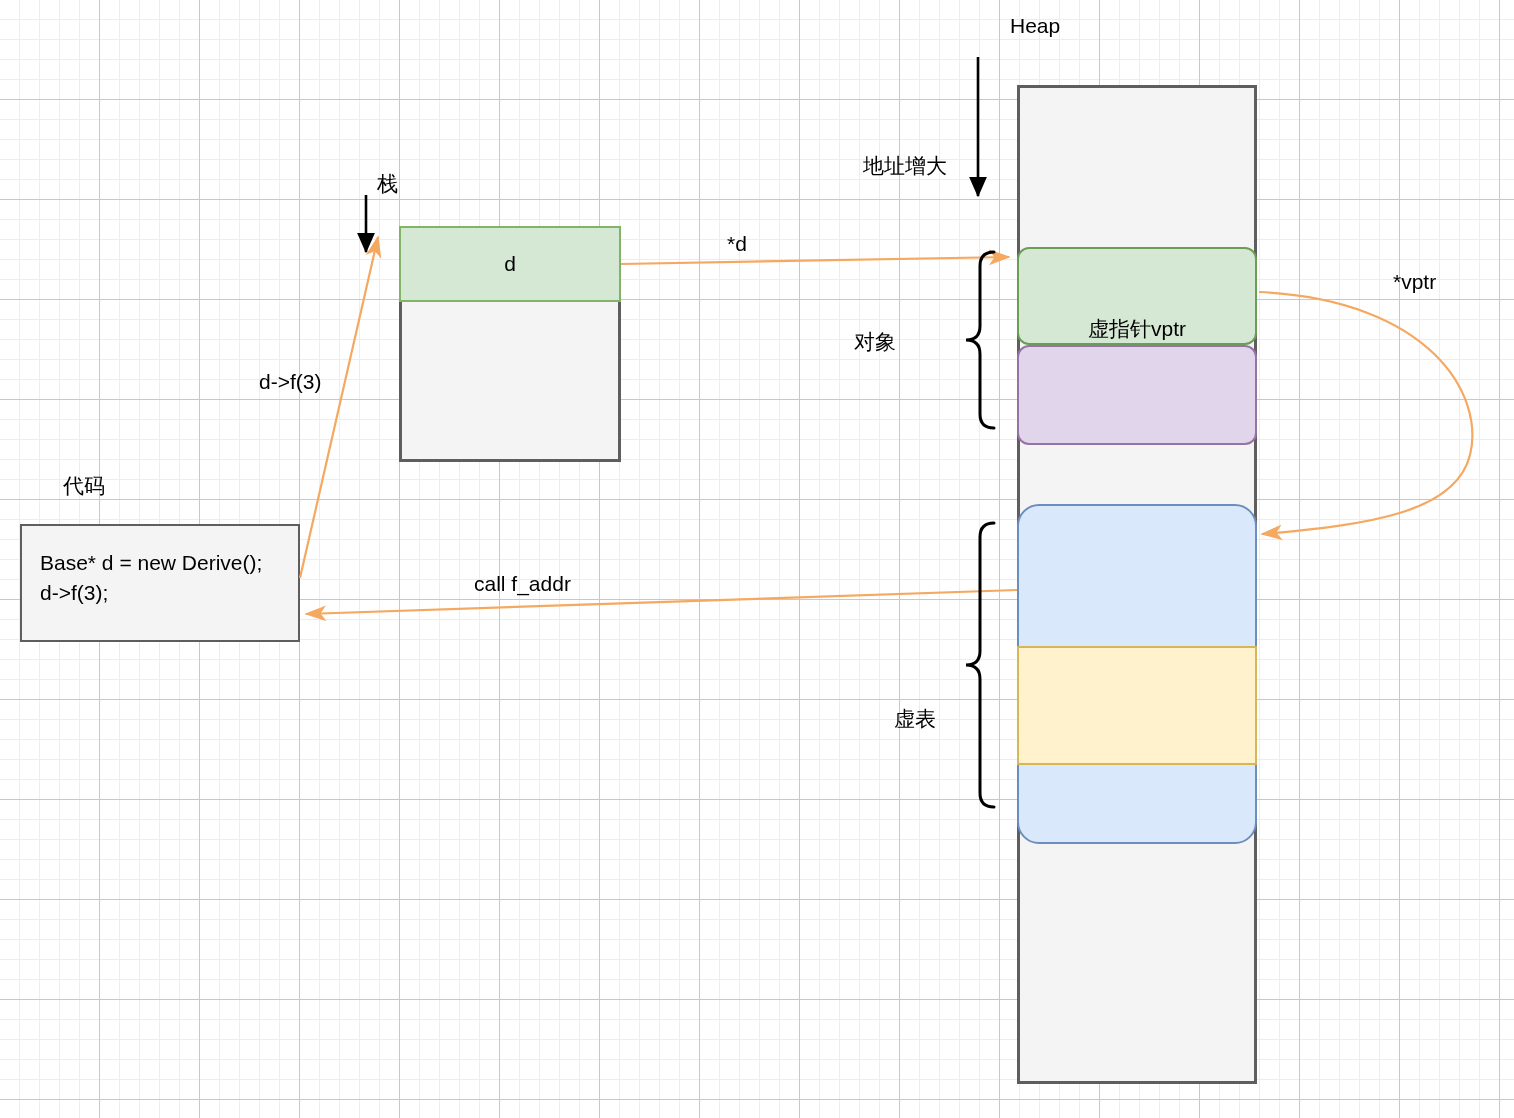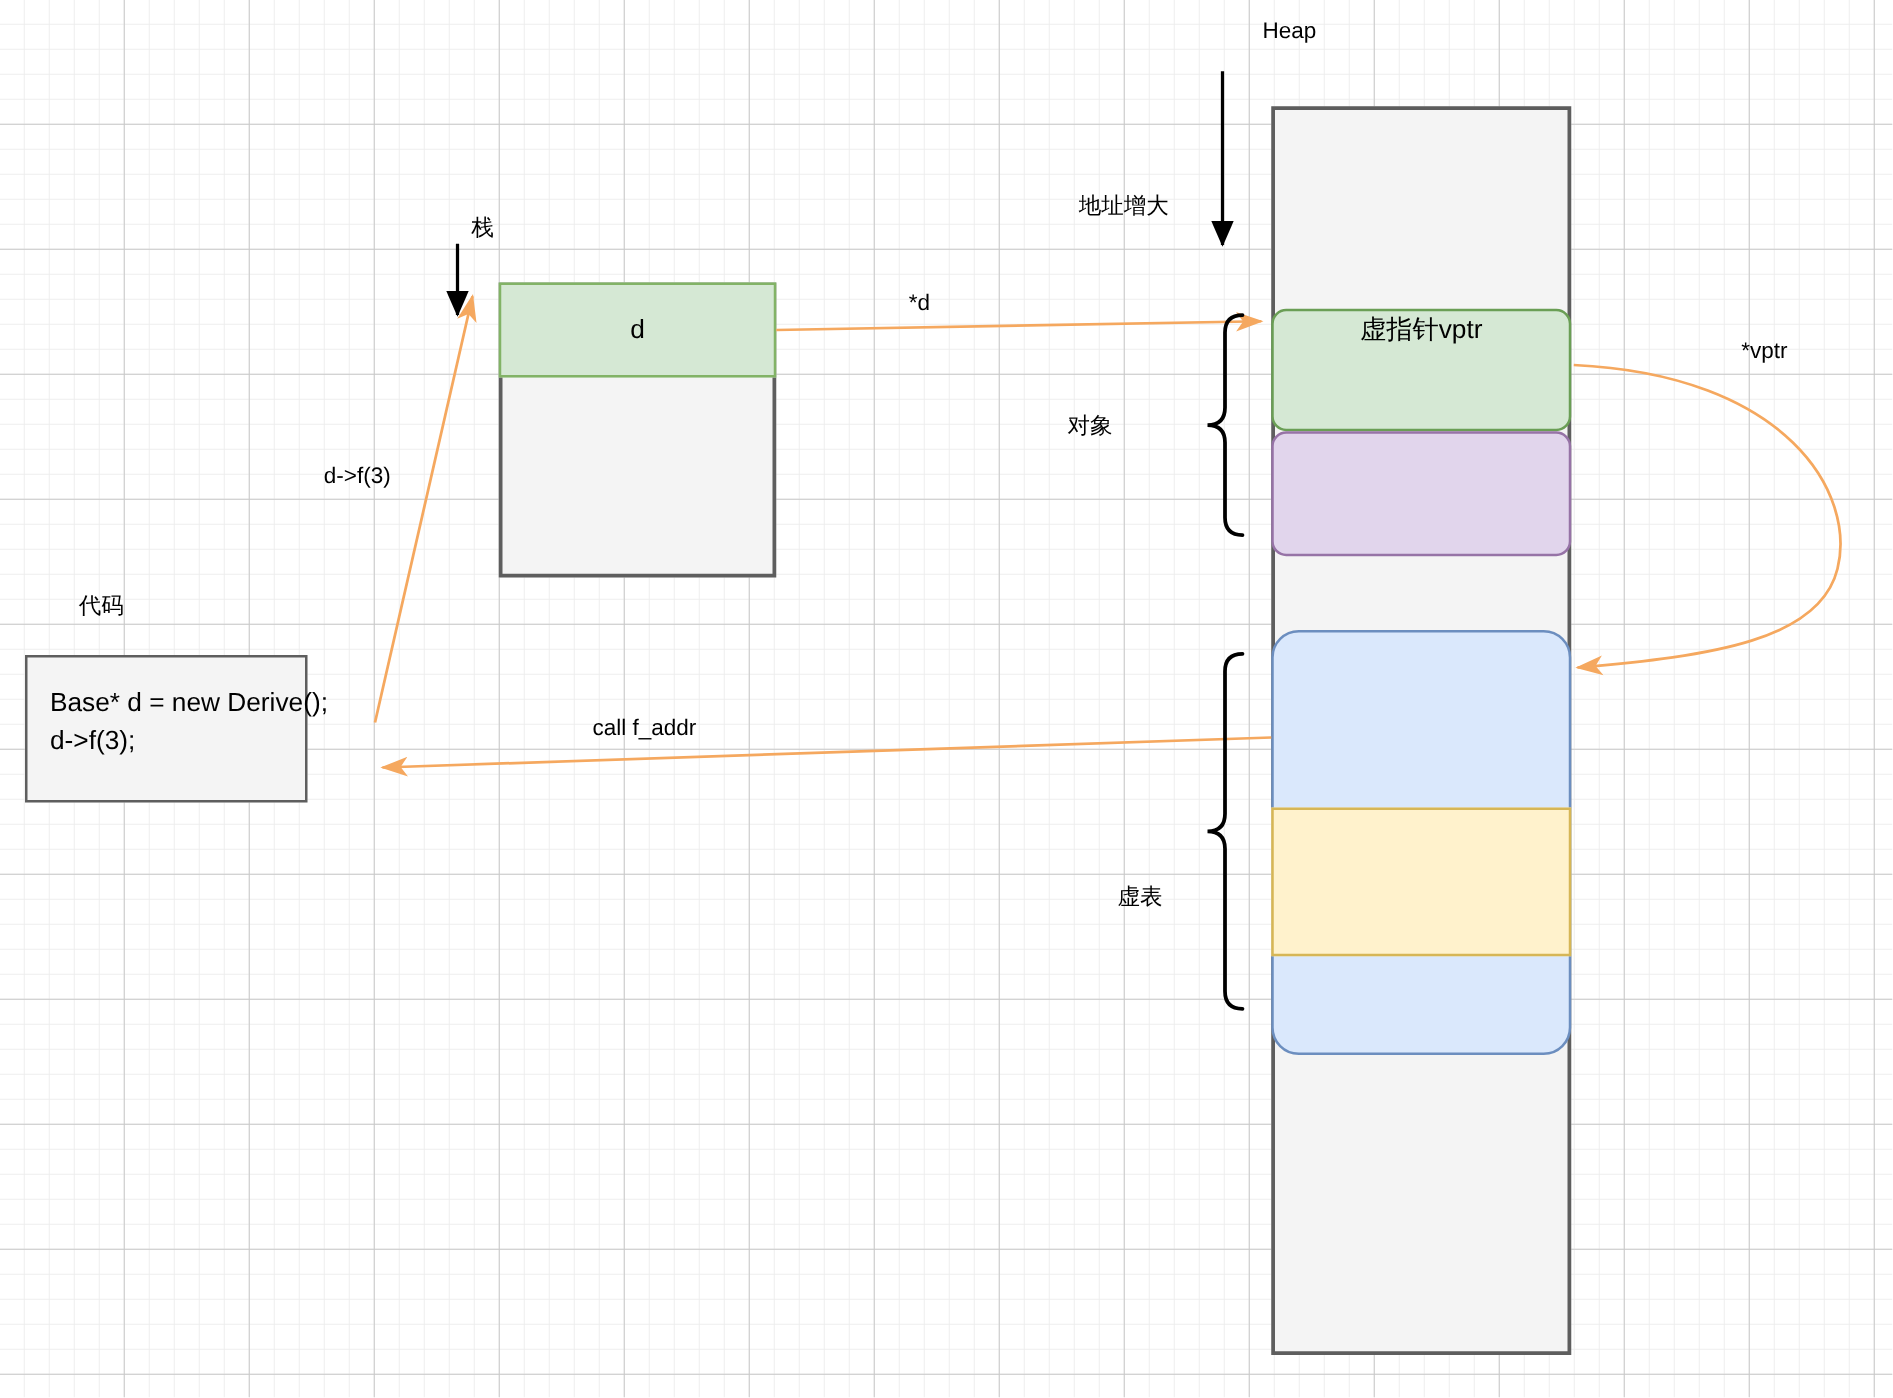--- a/index.html
+++ b/index.html
@@ -75,37 +75,37 @@
     width: 222px;
     height: 76px;
     background: #d5e8d4;
     border: 2px solid #82b366;
   }
 
   
   .code-box {
     left: 20px;
     top: 524px;
-    width: 226px;
+    width: 280px;
     height: 118px;
     background: #f4f4f4;
     border: 2px solid #5e5e5e;
     display: block;
     padding: 22px 0 0 18px;
     font-size: 21px;
     line-height: 30px;
     white-space: pre;
   }
 
   
   .blk {
     position: absolute;
     box-sizing: border-box;
     display: flex;
-    align-items: flex-start;
+    align-items: flex-end;
     justify-content: center;
     font-size: 21px;
     color: #000;
   }
   .blk-vptr {
     left: 1017px;
     top: 247px;
     width: 240px;
     height: 98px;
     background: #d5e8d4;
@@ -143,21 +143,21 @@
     top: 646px;
     width: 240px;
     height: 119px;
     background: #fff2cc;
     border: 2px solid #d6b656;
   }
 
   
   .label {
     position: absolute;
-    font-size: 18px;
+    font-size: 21px;
     color: #000000;
     white-space: nowrap;
     text-align: right;
   }
   .label-heap       { left: 1010px; top: 14px; }
   .label-addr-grow  { left: 863px;  top: 152px; }
   .label-stack      { left: 377px;  top: 170px; }
   .label-code       { left: 19px;   top: 472px; padding-left: 44px; }
   .label-d-arrow    { left: 259px;  top: 370px; }
   .label-star-d     { left: 727px;  top: 232px; }

